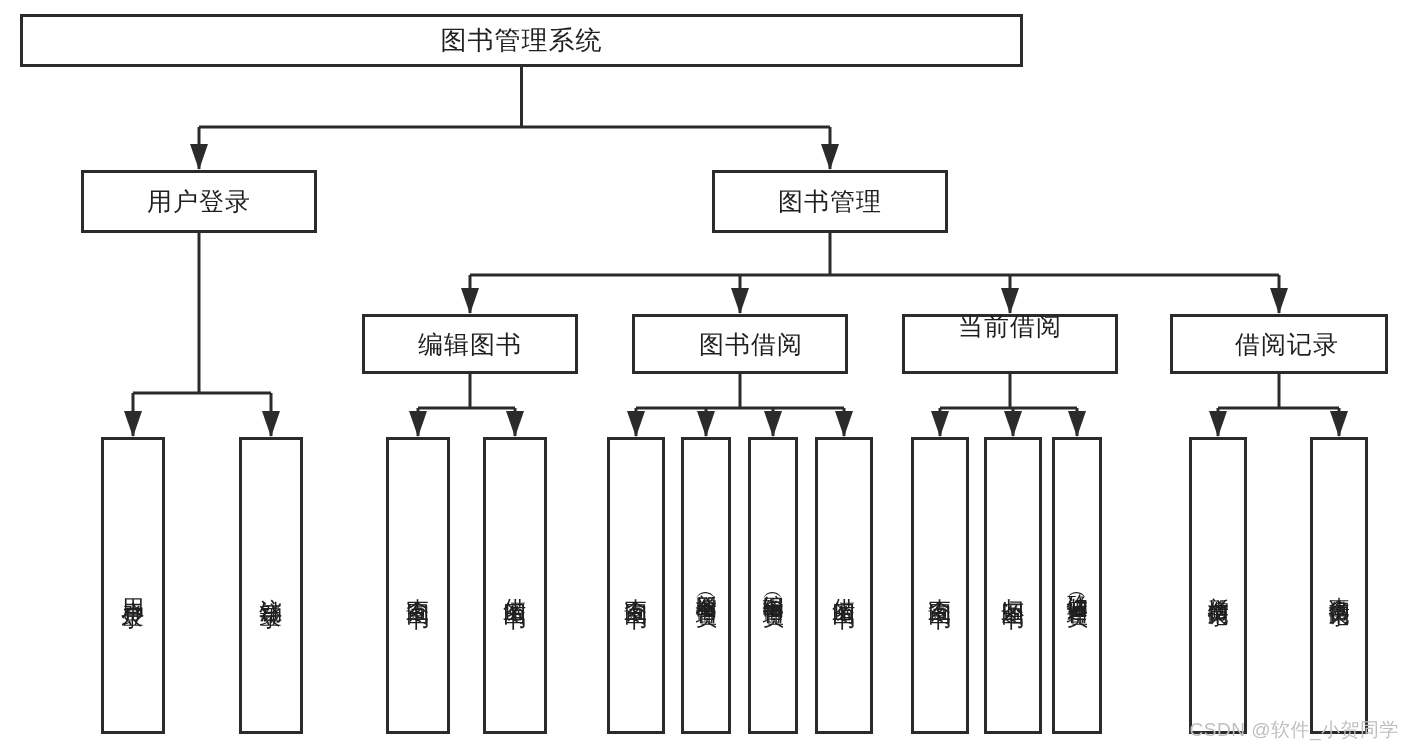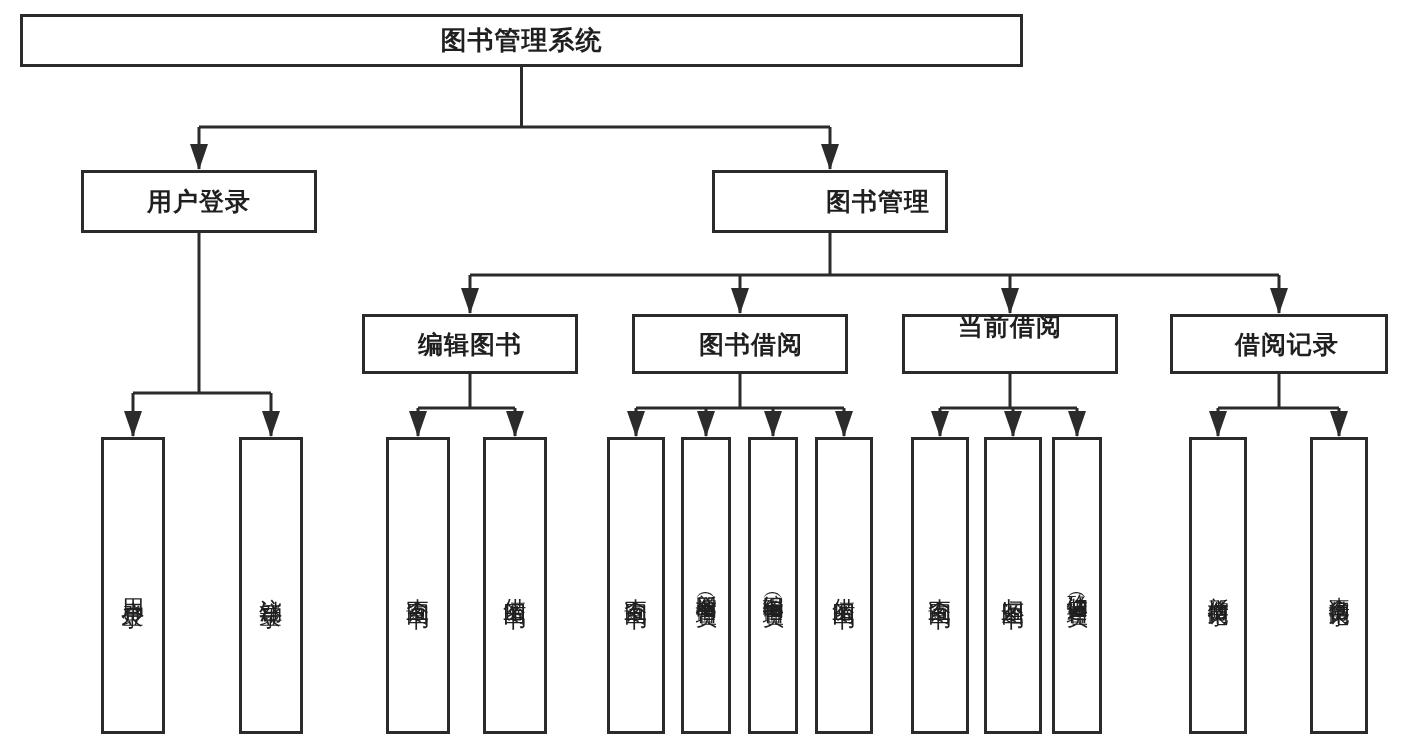--- a/index.html
+++ b/index.html
@@ -67,21 +67,20 @@
     color: #1f1f1f;
     letter-spacing: 3px;
     white-space: nowrap;
   }
   .htext-wrap {
     position: absolute;
     display: flex;
     align-items: center;
     justify-content: center;
     pointer-events: none;
-    font-weight: bold;
   }
   .htext {
     font-family: "Liberation Sans", "DejaVu Sans", sans-serif;
     font-size: 25px;
     color: #1f1f1f;
     letter-spacing: 1px;
     white-space: nowrap;
   }
 </style>
 </head>
@@ -168,21 +167,21 @@
       </g>
   </svg>
 
   <div id="labels">
       <div class="htext-wrap" style="left: 20px; top: 14px; width: 1003px; height: 53px;">
         <div class="htext" style="font-size: 26px;">图书管理系统</div>
       </div>
       <div class="htext-wrap" style="left: 81px; top: 170px; width: 236px; height: 63px;">
         <div class="htext">用户登录</div>
       </div>
-      <div class="htext-wrap" style="left: 712px; top: 170px; width: 236px; height: 63px; padding-left: 48px;">
+      <div class="htext-wrap" style="left: 712px; top: 170px; width: 236px; height: 63px;">
         <div class="htext">图书管理</div>
       </div>
       <div class="htext-wrap" style="left: 362px; top: 314px; width: 216px; height: 60px;">
         <div class="htext">编辑图书</div>
       </div>
       <div class="htext-wrap" style="left: 632px; top: 314px; width: 216px; height: 60px; margin-left: 11px;">
         <div class="htext">图书借阅</div>
       </div>
       <div class="htext-wrap" style="left: 902px; top: 298px; width: 216px; height: 56px;">
         <div class="htext">当前借阅</div>
@@ -224,13 +223,14 @@
         <div class="vtext" style="font-size: 21px; letter-spacing: 2px;">确认归还（管理员）</div>
       </div>
       <div class="vtext-wrap" style="left: 1189px; top: 437px; width: 58px; height: 297px;">
         <div class="vtext" style="font-size: 21px; letter-spacing: 2px;">新增借阅记录</div>
       </div>
       <div class="vtext-wrap" style="left: 1310px; top: 437px; width: 58px; height: 297px;">
         <div class="vtext" style="font-size: 21px; letter-spacing: 2px;">查询借阅记录</div>
       </div>
     </div>
 
+  <div class="watermark">CSDN @软件_小贺同学</div>
 </div>
 
 </body></html>

